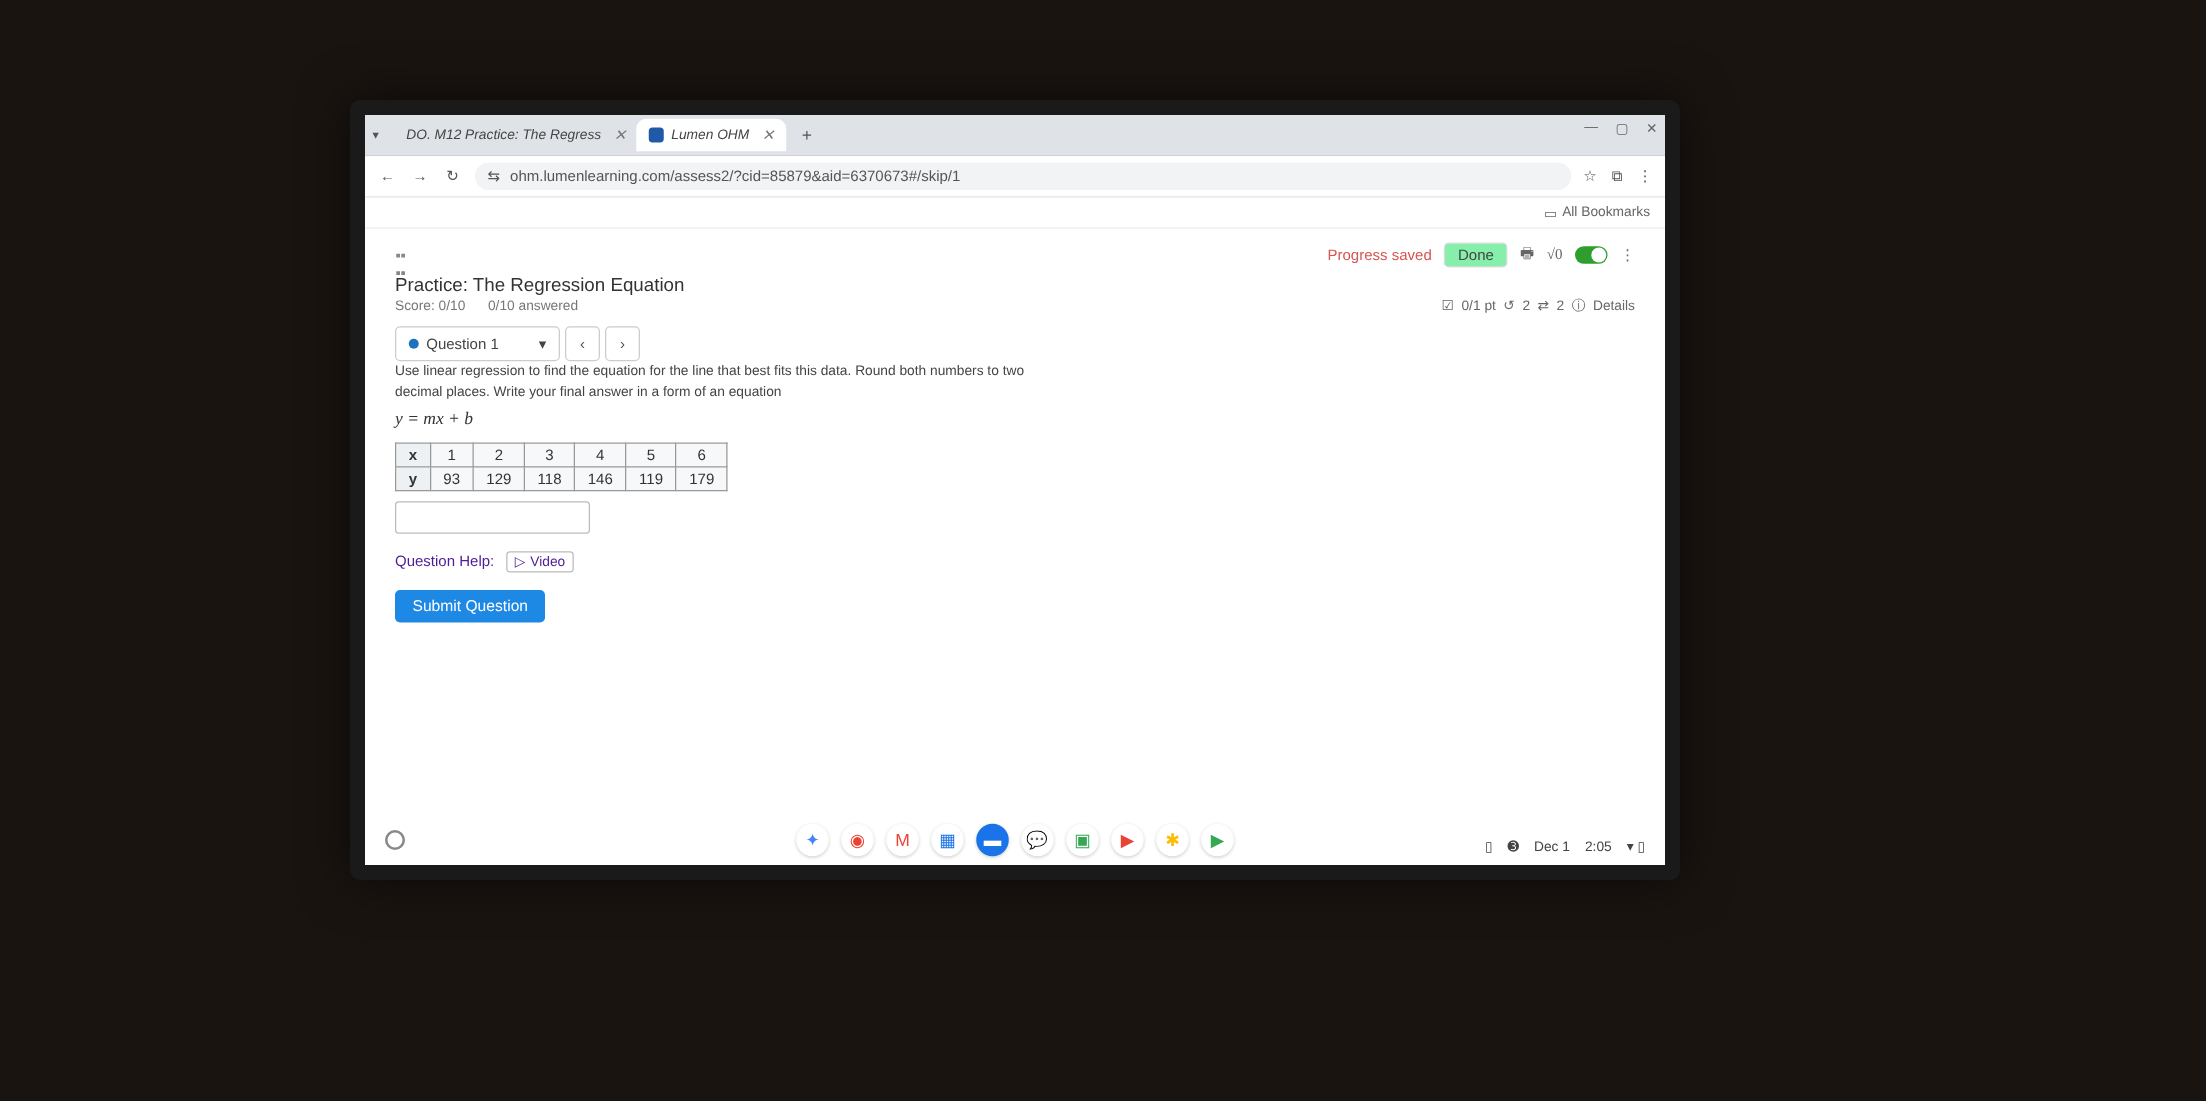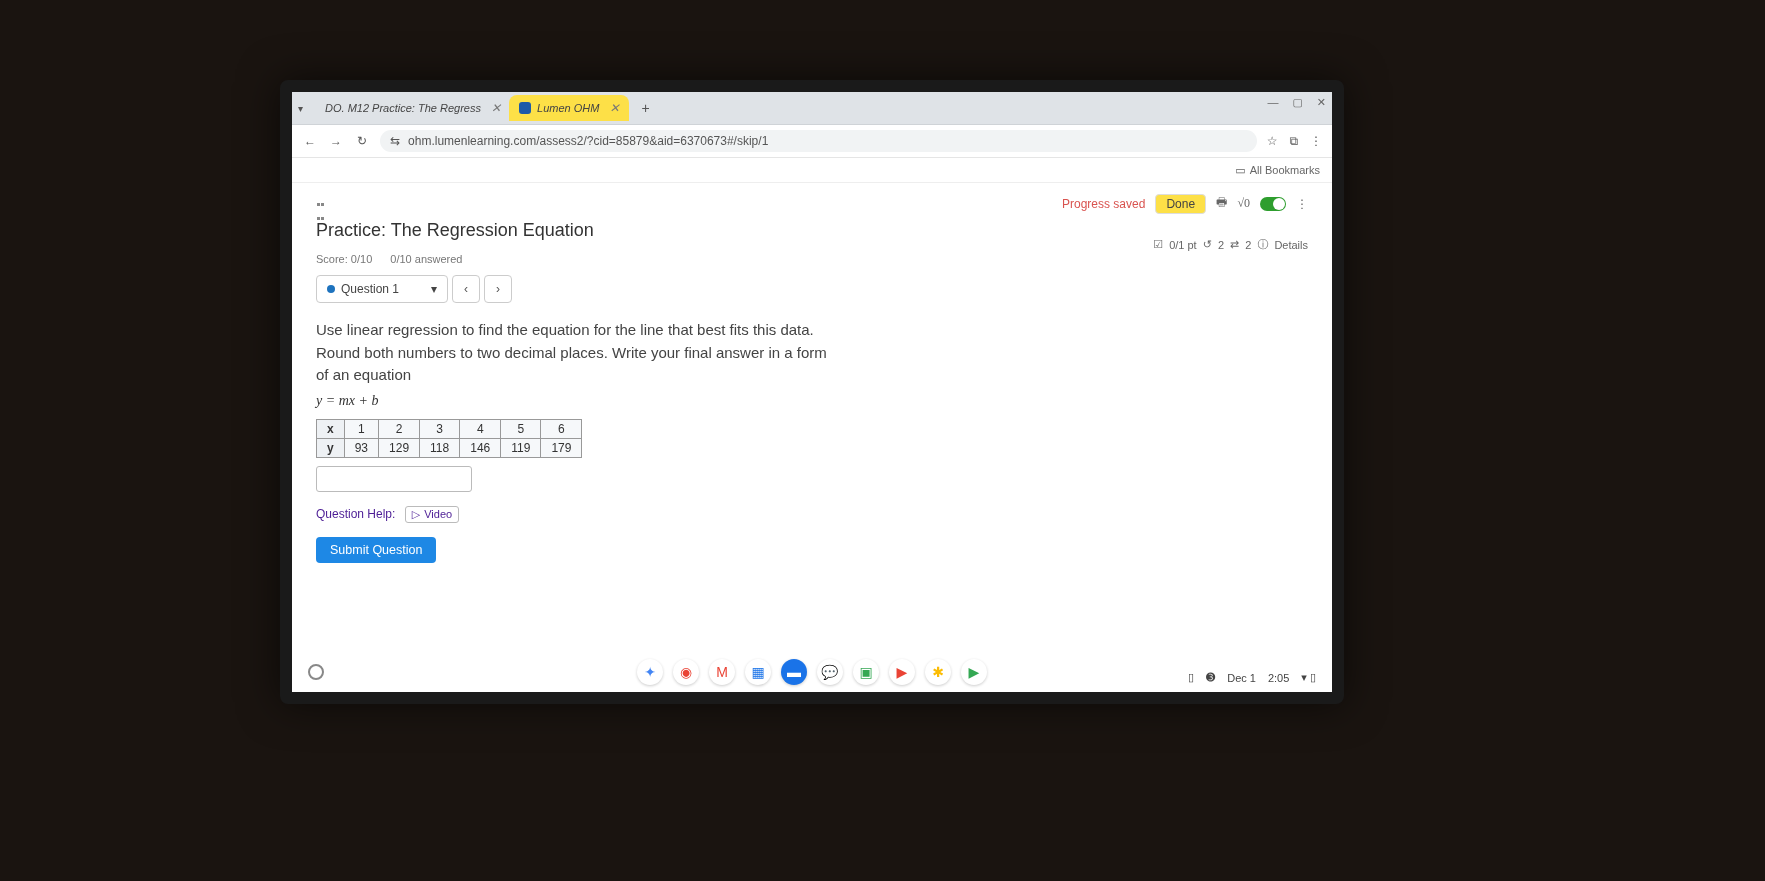--- a/index.html
+++ b/index.html
@@ -27,21 +27,21 @@
     gap:0;
     font-size:11px;color:#444;
   }
   .tab{
     display:flex;align-items:center;gap:6px;
     height:26px;padding:0 10px;
     border-radius:8px 8px 0 0;
     max-width:180px;
     white-space:nowrap;overflow:hidden;text-overflow:ellipsis;font-style:italic;
   }
-  .tab.active{background:#fde047;}
+  .tab.active{background:#ffffff;}
   .tab .fav{width:12px;height:12px;border-radius:3px;display:inline-block;}
   .tab .close{font-size:12px;color:#777;margin-left:4px;}
   .newtab{margin-left:6px;font-size:14px;color:#555;padding:0 6px;cursor:pointer;}
   .tabstrip .caret{margin-right:6px;color:#555;font-size:10px;}
   
   .addrbar{
     display:flex;align-items:center;height:32px;
     background:#fff;border-bottom:1px solid #e5e5e5;
     padding:0 10px;gap:10px;font-size:12px;color:#555;
   }
@@ -59,37 +59,37 @@
   
   .page{flex:1;overflow:auto;position:relative;padding:10px 24px 31px 24px;color:#333;}
   .topbar{
     display:flex;align-items:center;justify-content:space-between;
     font-size:12px;color:#666;margin-bottom:6px;
   }
   .topbar .left-ico{width:16px;height:16px;display:inline-block;}
   .grid-ico div{width:3px;height:3px;background:#888;display:inline-block;margin:0.5px;}
   .topbar .right{display:flex;align-items:center;gap:10px;}
   .progress-saved{color:#d9534f;font-size:12px;}
-  .done-btn{background:#fde047;border:1px solid #ddd;border-radius:4px;padding:2px 10px;font-size:12px;color:#444;cursor:pointer;}
+  .done-btn{background:#86efac;border:1px solid #ddd;border-radius:4px;padding:2px 10px;font-size:12px;color:#444;cursor:pointer;}
   .toggle{width:26px;height:14px;border-radius:8px;background:#2e9e2e;position:relative;display:inline-block;}
   .toggle::after{content:"";position:absolute;right:1px;top:1px;width:12px;height:12px;border-radius:50%;background:#fff;}
-  h1.title{font-size:18px;font-weight:400;color:#333;margin:6px 0 12px 0;}
+  h1.title{font-size:15px;font-weight:400;color:#333;margin:6px 0 2px 0;}
   .score-line{font-size:11px;color:#777;margin-bottom:10px;}
   .score-line span{margin-right:15px;}
   .meta-right{position:absolute;right:24px;top:54px;font-size:11px;color:#666;display:flex;align-items:center;gap:6px;}
   .meta-right .ico{font-size:11px;}
-  .qnav{display:flex;align-items:center;gap:4px;margin-bottom:16px;}
+  .qnav{display:flex;align-items:center;gap:4px;}
   .qsel{
     border:1px solid #ccc;border-radius:4px;height:26px;
     display:flex;align-items:center;padding:0 10px;font-size:12px;color:#444;gap:10px;cursor:pointer;
     min-width:110px;justify-content:space-between;
   }
   .qsel .dot{width:8px;height:8px;border-radius:50%;background:#1e73be;display:inline-block;margin-right:6px;}
   .nav-sq{width:26px;height:26px;border:1px solid #ccc;border-radius:4px;display:flex;align-items:center;justify-content:center;font-size:12px;color:#555;cursor:pointer;}
-  .qtext{font-size:15px;color:#444;line-height:1.5;max-width:520px;margin-bottom:6px;}
+  .qtext{font-size:11px;color:#444;line-height:1.5;max-width:520px;margin-bottom:6px;}
   .eqn{font-family:"Times New Roman",serif;font-style:italic;font-size:14px;color:#333;margin:4px 0 10px 0;}
   table.data{border-collapse:collapse;font-size:12px;margin-bottom:8px;}
   table.data td,table.data th{border:1px solid #999;padding:2px 10px;text-align:center;background:#f6f8fa;font-weight:400;}
   table.data th{background:#eef1f4;font-weight:bold;}
   .ans-input{width:150px;height:22px;border:1px solid #bbb;border-radius:3px;margin-bottom:14px;}
   .qhelp{font-size:12px;color:#4c1d95;margin-bottom:14px;}
   .qhelp .vid{border:1px solid #bbb;border-radius:3px;padding:1px 6px;margin-left:6px;font-size:11px;cursor:pointer;display:inline-flex;align-items:center;gap:4px;}
   .submit-btn{
     background:#1e88e5;color:#fff;border:none;border-radius:4px;
     padding:6px 14px;font-size:12.5px;cursor:pointer;

